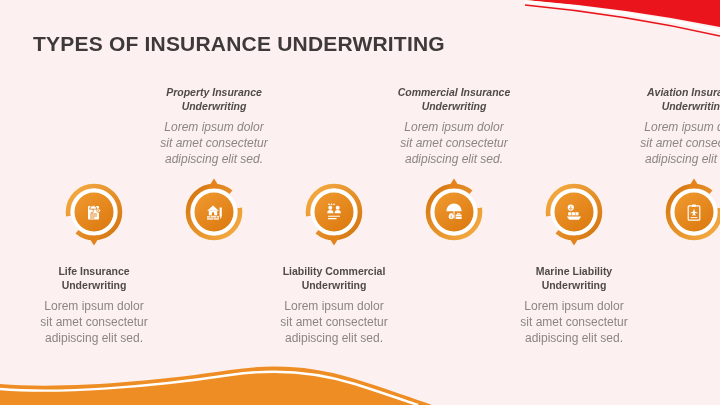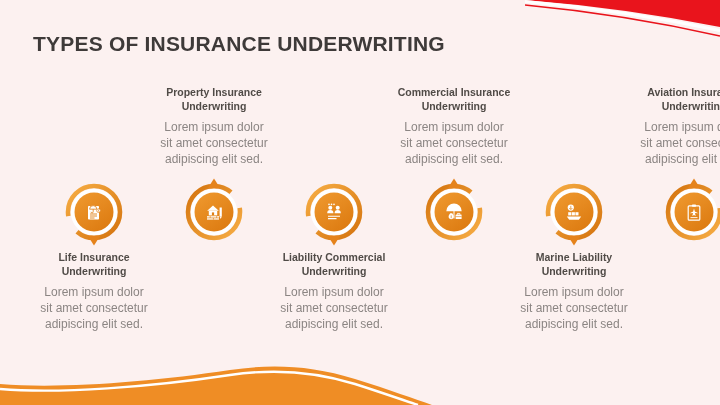--- a/index.html
+++ b/index.html
@@ -13,22 +13,22 @@
   }
   .deco{position:absolute;pointer-events:none;}
   .deco.top-right{top:0;right:0;}
   .deco.bottom-left{bottom:0;left:0;}
   .items{
     position:absolute;top:82px;left:34px;right:34px;
     display:flex;
   }
   .item{flex:1;display:flex;flex-direction:column;align-items:center;text-align:center;}
   .slot-top{height:96px;width:100%;box-sizing:border-box;padding-top:4px;
-    display:flex;flex-direction:column;align-items:center;}
-  .slot-bottom{width:100%;margin-top:5px;display:flex;flex-direction:column;align-items:center;}
+    display:flex;flex-direction:column;align-items:center;font-style:italic;}
+  .slot-bottom{width:100%;margin-top:19px;display:flex;flex-direction:column;align-items:center;}
   .item-title{
     width:120px;font-size:10.5px;font-weight:700;color:#504B47;
     line-height:1.3;white-space:pre-line;
   }
   .item-desc{
     width:120px;font-size:12px;color:#8B8583;line-height:1.34;
     margin-top:6px;white-space:pre-line;
   }
   .icon-wrap{height:68px;display:flex;align-items:center;justify-content:center;}
   .ringArc{fill:none;stroke:url(#ringGrad);stroke-width:4.6;stroke-dasharray:59 18 87;}

